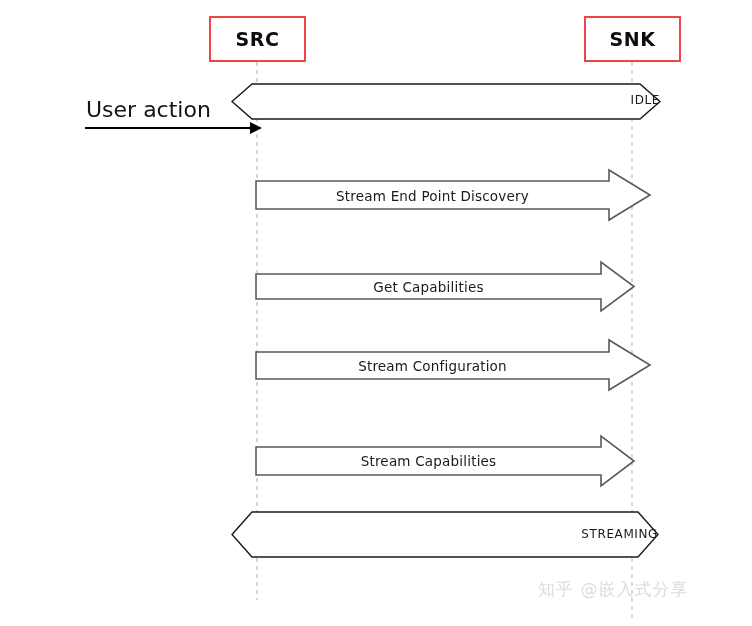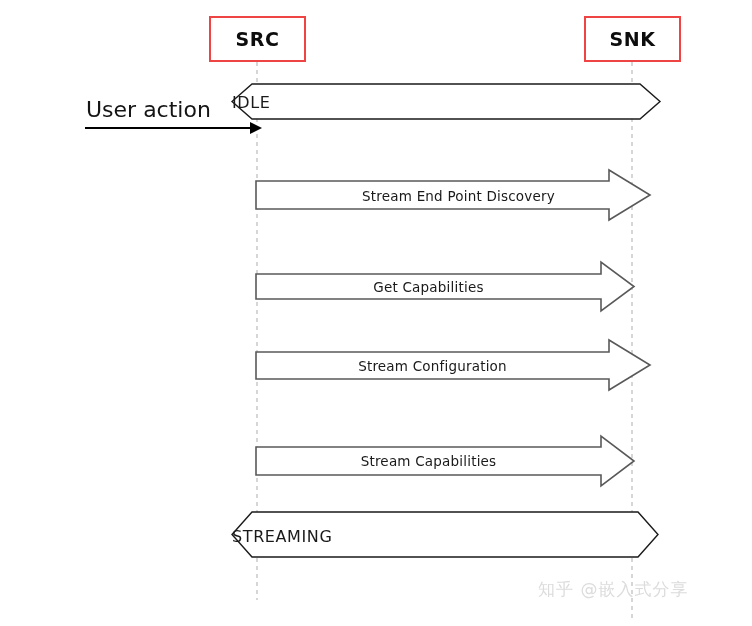--- a/index.html
+++ b/index.html
@@ -45,22 +45,22 @@
   .msg-text {
     position: absolute;
     text-align: center;
     font-size: 13.5px;
     color: #1a1a1a;
     white-space: nowrap;
     letter-spacing: 0.2px;
   }
   .state-text {
     position: absolute;
-    text-align: left;
-    font-size: 16px;
+    text-align: right;
+    font-size: 12px;
     color: #1a1a1a;
     white-space: nowrap;
     letter-spacing: 0.6px;
   }
   .user-action-text {
     position: absolute;
     font-size: 22px;
     color: #141414;
     white-space: nowrap;
   }
@@ -107,21 +107,21 @@
   </div>
 
   <div class="lifeline-box" style="left:584px; top:16px; width:97px; height:46px;">
     <span class="lifeline-label">SNK</span>
   </div>
 
   <div class="user-action-text" style="left:86px; top:97px;">User action</div>
 
   <div class="state-text" style="left:232px; top:93px; width:428px;">IDLE</div>
 
-  <div class="msg-text" style="left:256px; top:188px; width:353px;padding-left:26px;">Stream End Point Discovery</div>
+  <div class="msg-text" style="left:256px; top:188px; width:353px;">Stream End Point Discovery</div>
 
   <div class="msg-text" style="left:256px; top:358px; width:353px;">Stream Configuration</div>
 
   <div class="msg-text" style="left:256px; top:279px; width:345px;">Get Capabilities</div>
 
   <div class="msg-text" style="left:256px; top:453px; width:345px;">Stream Capabilities</div>
 
   <div class="state-text" style="left:232px; top:527px; width:426px;">STREAMING</div>
 
   <div class="watermark" style="left:538px; top:578px;">知乎 @嵌入式分享</div>

